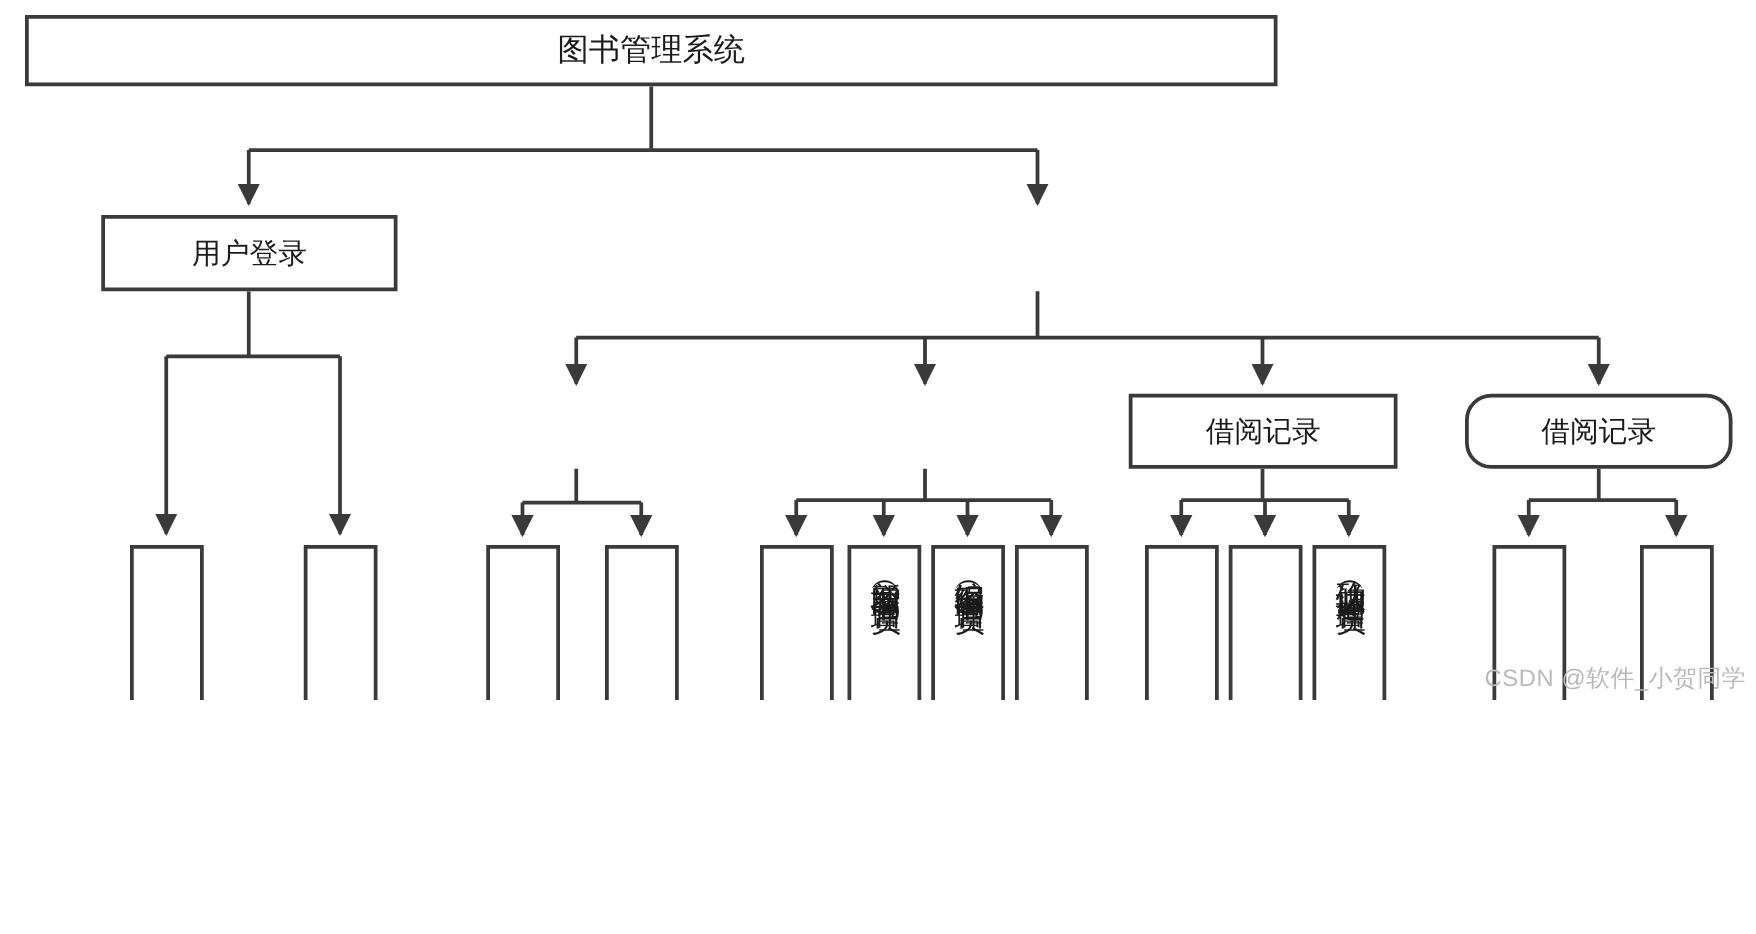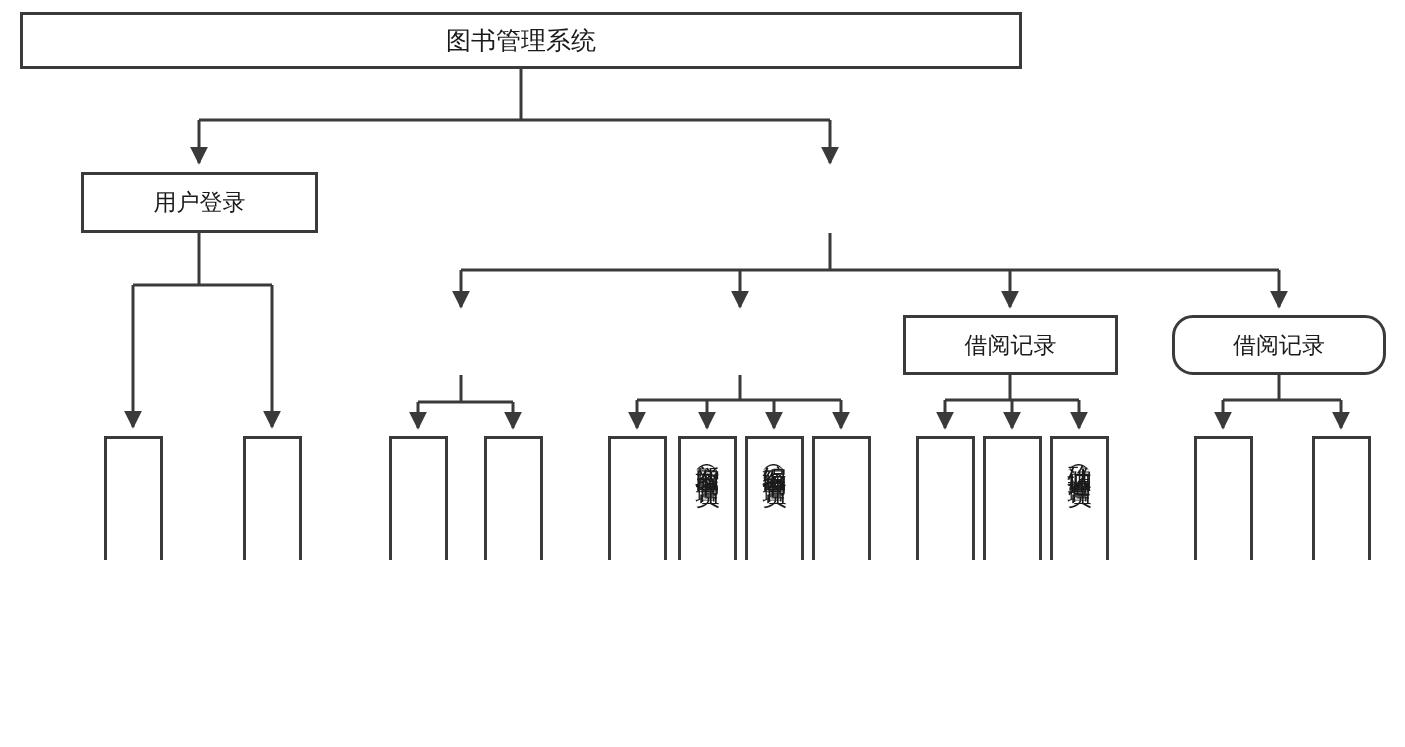--- a/index.html
+++ b/index.html
@@ -202,14 +202,15 @@
   </div>
 
   <div class="node vert centered" style="left:1194px; top:436px; width:59px; height:297px;">
     <span class="label">新增借阅记录</span>
   </div>
 
   <div class="node vert centered" style="left:1312px; top:436px; width:59px; height:297px;">
     <span class="label">查询借阅记录</span>
   </div>
 
+  <div id="watermark">CSDN @软件_小贺同学</div>
 
 </div>
 
 </body></html>

